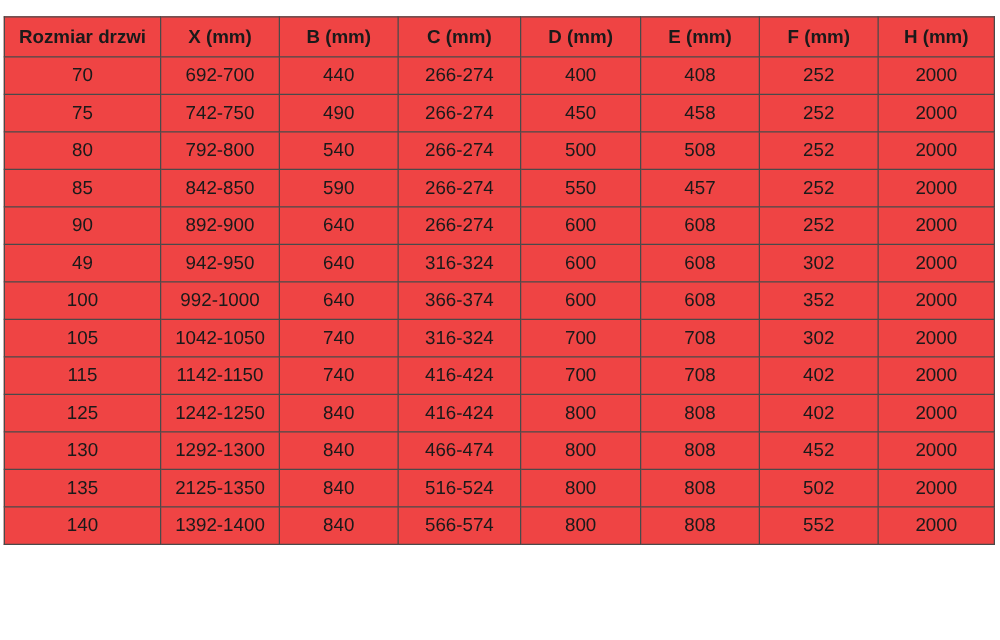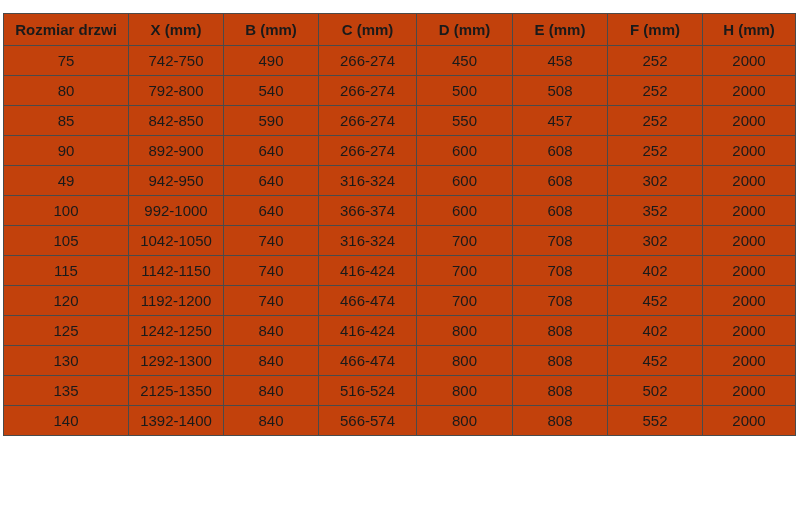--- a/index.html
+++ b/index.html
@@ -17,21 +17,21 @@
     height: 512px;
     background: #ffffff;
   }
   table.size-table {
     position: absolute;
     left: 3px;
     top: 13px;
     width: 792px;
     border-collapse: collapse;
     table-layout: fixed;
-    background: #c2410c;
+    background: #ef4444;
   }
   table.size-table th,
   table.size-table td {
     border: 1px solid #4a4a4a;
     text-align: center;
     vertical-align: middle;
     color: #1a1a1a;
     font-size: 15px;
     padding: 0;
     overflow: hidden;
@@ -76,20 +76,30 @@
         <th>B (mm)</th>
         <th>C (mm)</th>
         <th>D (mm)</th>
         <th>E (mm)</th>
         <th>F (mm)</th>
         <th>H (mm)</th>
       </tr>
     </thead>
     <tbody>
         <tr>
+          <td>70</td>
+          <td>692-700</td>
+          <td>440</td>
+          <td>266-274</td>
+          <td>400</td>
+          <td>408</td>
+          <td>252</td>
+          <td>2000</td>
+        </tr>
+        <tr>
           <td>75</td>
           <td>742-750</td>
           <td>490</td>
           <td>266-274</td>
           <td>450</td>
           <td>458</td>
           <td>252</td>
           <td>2000</td>
         </tr>
         <tr>
@@ -156,30 +166,20 @@
           <td>115</td>
           <td>1142-1150</td>
           <td>740</td>
           <td>416-424</td>
           <td>700</td>
           <td>708</td>
           <td>402</td>
           <td>2000</td>
         </tr>
         <tr>
-          <td>120</td>
-          <td>1192-1200</td>
-          <td>740</td>
-          <td>466-474</td>
-          <td>700</td>
-          <td>708</td>
-          <td>452</td>
-          <td>2000</td>
-        </tr>
-        <tr>
           <td>125</td>
           <td>1242-1250</td>
           <td>840</td>
           <td>416-424</td>
           <td>800</td>
           <td>808</td>
           <td>402</td>
           <td>2000</td>
         </tr>
         <tr>

